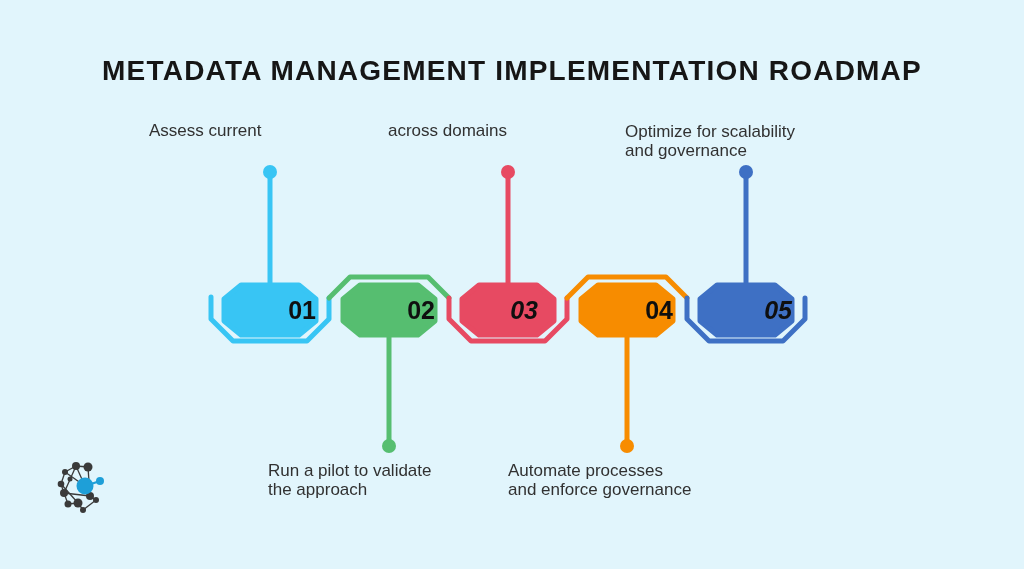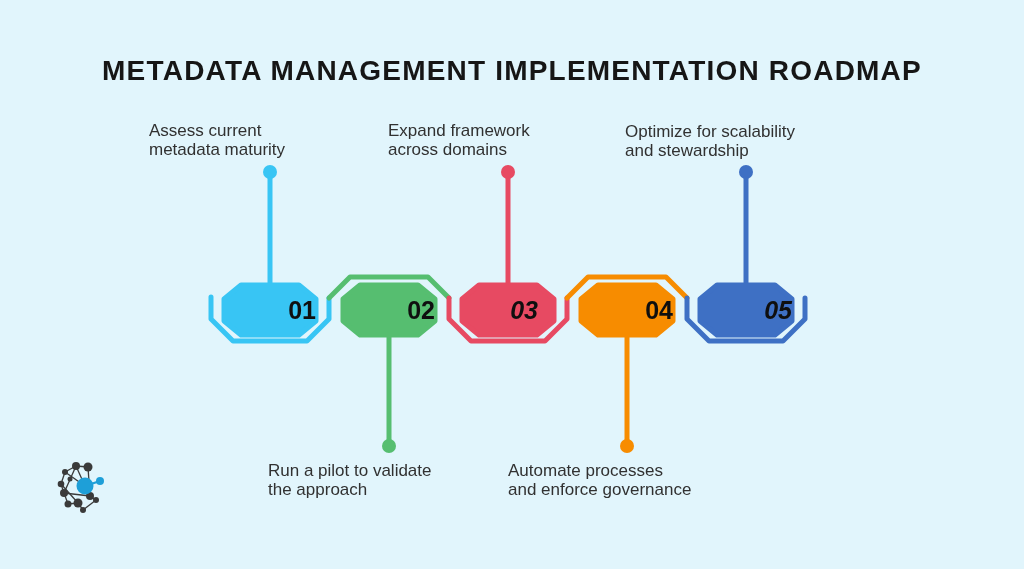--- a/index.html
+++ b/index.html
@@ -119,32 +119,30 @@
   </svg>
 
   <div class="num" style="left:224px;">01</div>
   <div class="num" style="left:343px;">02</div>
   <div class="num" style="left:446px;font-style:italic;">03</div>
   <div class="num" style="left:581px;">04</div>
   <div class="num" style="left:700px;font-style:italic;">05</div>
 
   <div class="lbl" style="left:149px; top:121px;">
     <span>Assess current</span>
-    <span>metadata maturity</span>
   </div>
   <div class="lbl" style="left:268px; top:461px;">
     <span>Run a pilot to validate</span>
     <span>the approach</span>
   </div>
   <div class="lbl" style="left:388px; top:121px;">
-    <span>Expand framework</span>
     <span>across domains</span>
   </div>
   <div class="lbl" style="left:508px; top:461px;">
     <span>Automate processes</span>
     <span>and enforce governance</span>
   </div>
   <div class="lbl" style="left:625px; top:122px;">
     <span>Optimize for scalability</span>
-    <span>and stewardship</span>
+    <span>and governance</span>
   </div>
 
 </div>
 
 </body></html>

